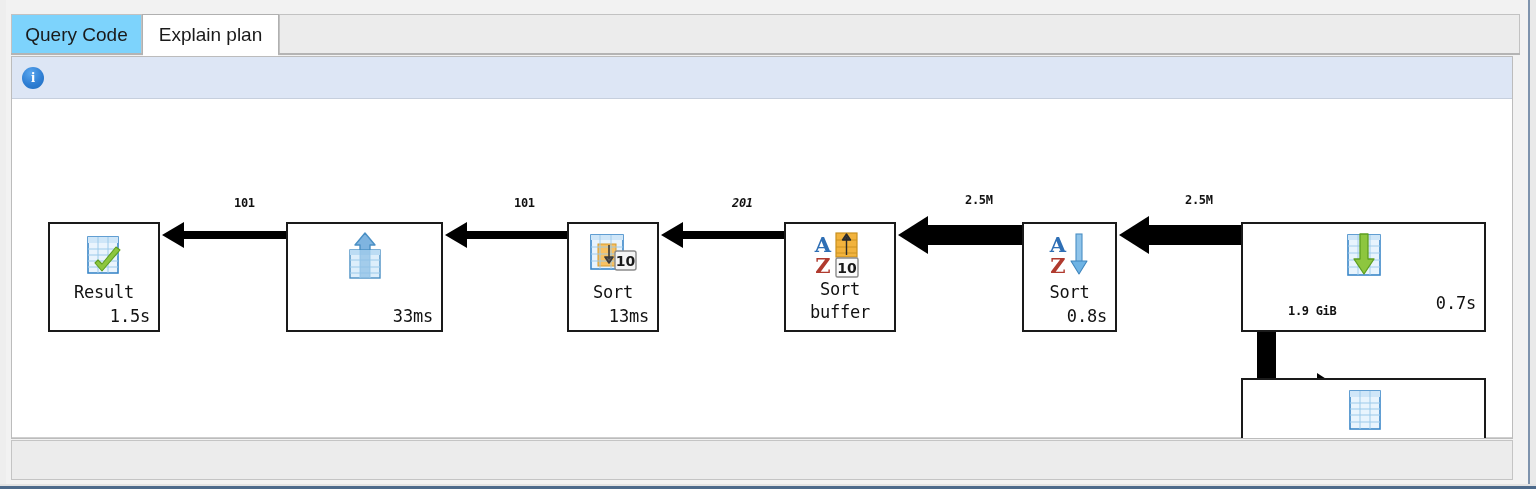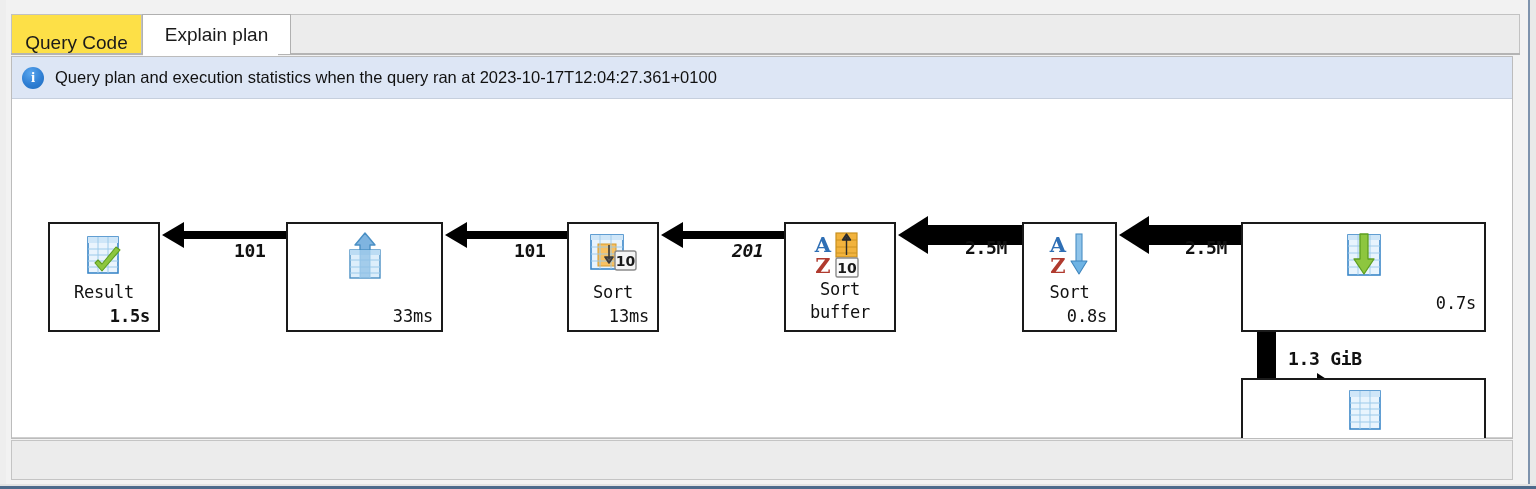--- a/index.html
+++ b/index.html
@@ -39,31 +39,30 @@
     top: 8px;
     height: 40px;
     box-sizing: border-box;
     font-size: 19px;
     color: #1a1a1a;
     display: flex; align-items: center; justify-content: center;
     border: 1px solid #b8b8b8;
     border-bottom: none;
   }
   .tab.inactive {
-    background: #fde047;
+    background: #7dd3fc;
     border-color: #c2c2c2;
-    align-items: flex-end;
   }
   .tab.active {
     background: #ffffff;
     border-color: #b0b0b0;
     z-index: 3;
   }
   #tab-query-code { left: 3px;   width: 131px; }
-  #tab-explain-plan { left: 134px; width: 149px; text-align: center; }
+  #tab-explain-plan { left: 134px; width: 137px; text-align: center; }
   #tab-filler {
     position:absolute; left:271px; top:8px; width:1241px; height:40px;
     background:#ececec; border:1px solid #c2c2c2; border-bottom:none; box-sizing:border-box;
   }
   #tabstrip-baseline {
     position: absolute; left:3px; top:47px; width:1509px; height:2px; background:#b4b4b4; z-index:1;
   }
   #tab-active-mask {
     position: absolute; left:135px; top:46px; width:135px; height:4px; background:#ffffff; z-index:4;
   }
@@ -191,27 +190,26 @@
     border-width: 19px 30px 19px 0;
     border-color: transparent #000000 transparent transparent;
   }
   .edge-head.right.fat {
     border-width: 22px 0 22px 34px;
     border-color: transparent transparent transparent #000000;
   }
   .edge-label {
     position: absolute;
     font-family: "DejaVu Sans Mono", monospace;
-    font-size: 18px;
+    font-size: 12px;
     font-weight: bold;
     color: #111111;
     white-space: nowrap;
     z-index: 6;
     letter-spacing: -0.3px;
-    margin-top: 44px;
   }
 
   
   svg { display: block; }
 </style>
 </head>
 <body>
 
 <div id="window">
 
@@ -233,21 +231,20 @@
       <span>Explain plan</span>
     </div>
 
     <div id="tab-active-mask"></div>
   </div>
 
   <div id="panel">
 
     <div id="infobar">
       <div id="info-icon">i</div>
-      <div id="info-text">Query plan and execution statistics when the query ran at 2023-10-17T12:04:27.361+0100</div>
     </div>
 
     <div id="canvas">
       <div id="canvas-bottom-rule"></div>
 
       <div class="edge-line" style="left:172px; top:132px; width:102px; height:8px;"></div>
       <div class="edge-head left" style="left:150px; top:123px;"></div>
       <div class="edge-label" style="left:222px; top:97px;">101</div>
 
       <div class="edge-line" style="left:455px; top:132px; width:100px; height:8px;"></div>
@@ -262,40 +259,40 @@
       <div class="edge-head left fat" style="left:886px; top:117px;"></div>
       <div class="edge-label" style="left:953px; top:94px;">2.5M</div>
 
       <div class="edge-line" style="left:1137px; top:126px; width:92px; height:20px;"></div>
       <div class="edge-head left fat" style="left:1107px; top:117px;"></div>
       <div class="edge-label" style="left:1173px; top:94px;">2.5M</div>
 
       <div class="edge-line" style="left:1245px; top:191px; width:19px; height:115px;"></div>
       <div class="edge-line" style="left:1245px; top:287px; width:62px; height:19px;"></div>
       <div class="edge-head right fat" style="left:1305px; top:274px;"></div>
-      <div class="edge-label" style="left:1276px; top:205px;">1.3 GiB</div>
+      <div class="edge-label" style="left:1276px; top:205px;">1.9 GiB</div>
 
       <div class="node" id="node-result">
         <div class="node-icon" style="top:10px;">
           <svg width="46" height="46" viewBox="0 0 46 46">
             <rect x="7" y="3" width="30" height="36" fill="#eaf4fd" stroke="#3b87c8" stroke-width="1.6"></rect>
             <rect x="7" y="3" width="30" height="6" fill="#cfe6f8"></rect>
             <g stroke="#9ccaea" stroke-width="1">
               <line x1="7" y1="15" x2="37" y2="15"></line>
                 <line x1="7" y1="21" x2="37" y2="21"></line>
               <line x1="7" y1="27" x2="37" y2="27"></line>
                 <line x1="7" y1="33" x2="37" y2="33"></line>
               <line x1="17" y1="3" x2="17" y2="39"></line>
                 <line x1="27" y1="3" x2="27" y2="39"></line>
             </g>
             <path d="M14 29 L21 37 L39 16 L35 13 L21 30 L17 26 Z" fill="#8dc63f" stroke="#5e9e20" stroke-width="1.1" stroke-linejoin="round"></path>
           </svg>
         </div>
         <div class="node-title" style="top:58px;">Result</div>
-        <div class="node-metric" style="top:82px;font-weight:bold;">1.5s</div>
+        <div class="node-metric" style="top:82px;">1.5s</div>
       </div>
 
       <div class="node" id="node-projection">
         <div class="node-icon" style="top:7px;">
           <svg width="52" height="50" viewBox="0 0 52 50">
             <path d="M26 2 L36 14 L31 14 L31 22 L21 22 L21 14 L16 14 Z" fill="#7fb4e0" stroke="#4a8fc4" stroke-width="1.4" stroke-linejoin="round"></path>
             <rect x="11" y="19" width="30" height="28" fill="#ddeefb" stroke="#4a8fc4" stroke-width="1.4"></rect>
             <rect x="11" y="19" width="30" height="5" fill="#bcdcf4"></rect>
             <g stroke="#9ccaea" stroke-width="1">
               <line x1="11" y1="29" x2="41" y2="29"></line>

